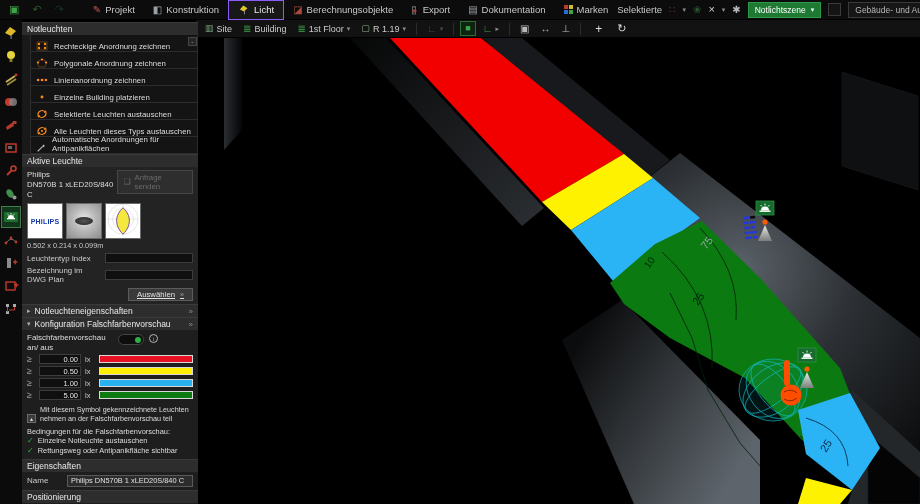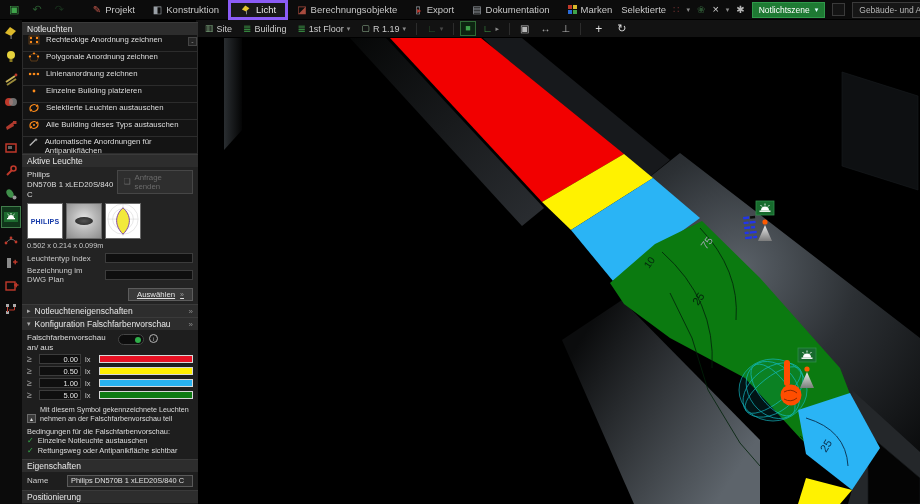--- a/index.html
+++ b/index.html
@@ -6,21 +6,21 @@
   html,body { width:920px; height:504px; background:#000; overflow:hidden;
     font-family:"Liberation Sans",sans-serif; color:#ccc; }
   .glyph { display:inline-block; line-height:1; }
 
   
   .topbar { position:absolute; left:0; top:0; width:920px; height:20px; background:#0c0c0c;
     display:flex; align-items:center; font-size:9.5px; z-index:6; border-bottom:1px solid #000; }
   .qbtns { display:flex; gap:13px; margin-left:9px; align-items:center; }
   .tabs { display:flex; margin-left:20px; height:20px; align-items:stretch; }
   .tab { display:flex; align-items:center; gap:4px; padding:0 9px; color:#c8c8c8; cursor:default; }
-  .tab.active { background:#181818; border:3px solid #8b5cf6; color:#e8e8e8; }
+  .tab.active { background:#181818; border:1px solid #8b5cf6; color:#e8e8e8; }
   .tright { margin-left:auto; display:flex; align-items:center; gap:7px; padding-right:5px; }
   .ddc { color:#8a8a8a; font-size:7px; }
   .scenebtn { background:#1e7a33; border:1px solid #2f994a; color:#fff; font-size:8.5px;
     padding:2px 6px; display:flex; gap:5px; align-items:center; }
   .modebox { background:#161616; border:1px solid #3a3a3a; color:#b8b8b8; font-size:8.5px;
     padding:2px 6px; max-width:118px; white-space:nowrap; overflow:hidden; }
   .dimsq { width:13px; height:13px; border:1px solid #3a3a3a; background:#141414; }
 
   
   .toolbar2 { position:absolute; left:196px; top:20px; right:0; height:18px; background:#121212;
@@ -37,22 +37,22 @@
   .sbtn.active { background:#10351a; border:1px solid #417d4b; }
 
   
   .panel { position:absolute; left:22px; top:22px; width:176px; bottom:0; background:#22c55e;
     font-size:8px; display:flex; flex-direction:column; z-index:5; }
   .hdr { flex:none; background:#2d2d2d; color:#e9e9e9; font-size:8.5px; height:13px;
     display:flex; align-items:center; gap:4px; padding:0 5px; border-top:1px solid #3a3a3a; }
   .hdr .pin { margin-left:auto; color:#8a8a8a; font-size:8px; }
   .caret { color:#aaa; font-size:7px; }
   .nlist { flex:none; background:#191919; position:relative; }
-  .nitem { height:17px; display:flex; align-items:flex-start; gap:6px; padding:0 5px;
-    background:#141414; border:1px solid #2c2c2c; border-top:none; color:#ddd; font-size:7.8px; }
+  .nitem { height:17px; display:flex; align-items:flex-end; gap:6px; padding:0 5px;
+    background:#141414; border:1px solid #2c2c2c; border-top:none; color:#ddd; font-size:7.8px;margin-left:8px; }
   .listscroll { position:absolute; right:1px; top:2px; width:9px; height:9px; background:#262626;
     border:1px solid #454545; color:#999; font-size:7px; display:flex; align-items:center; justify-content:center; }
   .sec { flex:none; padding:3px 5px; background:#232323; }
   .brandrow { display:flex; align-items:flex-start; }
   .brandtxt { font-size:7.8px; line-height:1.3; color:#ddd; }
   .btn-dis { margin-left:auto; background:#2e2e2e; border:1px solid #464646; color:#6b6b6b;
     font-size:7.8px; padding:2px 5px; display:flex; gap:4px; align-items:center; }
   .thumbs { display:flex; gap:3px; margin-top:3px; }
   .thumb { width:36px; height:36px; background:#fff; border:1px solid #6a6a6a;
     display:flex; align-items:center; justify-content:center; overflow:hidden; }
@@ -351,21 +351,21 @@
       <span>Selektierte Leuchten austauschen</span>
     </div>
     <div class="nitem">
       <svg width="12" height="10" viewBox="0 0 12 10">
           <path d="M2,6 A4,4 0 0 1 9,3" stroke="#ff8c1a" stroke-width="1.1" fill="none"></path>
           <path d="M10,4 A4,4 0 0 1 3,7" stroke="#ff8c1a" stroke-width="1.1" fill="none"></path>
           <polygon points="9,1 11,3.5 8,4" fill="#ff8c1a"></polygon>
           <polygon points="3,9 1,6.5 4,6" fill="#ff8c1a"></polygon>
           <circle cx="6" cy="5" r="1" fill="#ff8c1a"></circle>
         </svg>
-      <span>Alle Building dieses Typs austauschen</span>
+      <span>Alle Leuchten dieses Typs austauschen</span>
     </div>
     <div class="nitem">
       <svg width="12" height="10" viewBox="0 0 12 10">
           <line x1="2" y1="9" x2="8" y2="3" stroke="#bbb" stroke-width="1.4"></line>
           <line x1="9" y1="1" x2="9" y2="4" stroke="#ddd" stroke-width=".8"></line>
           <line x1="7.5" y1="2.5" x2="10.5" y2="2.5" stroke="#ddd" stroke-width=".8"></line>
         </svg>
       <span>Automatische Anordnungen für Antipanikflächen</span>
     </div>
     <div class="listscroll">‑</div>

